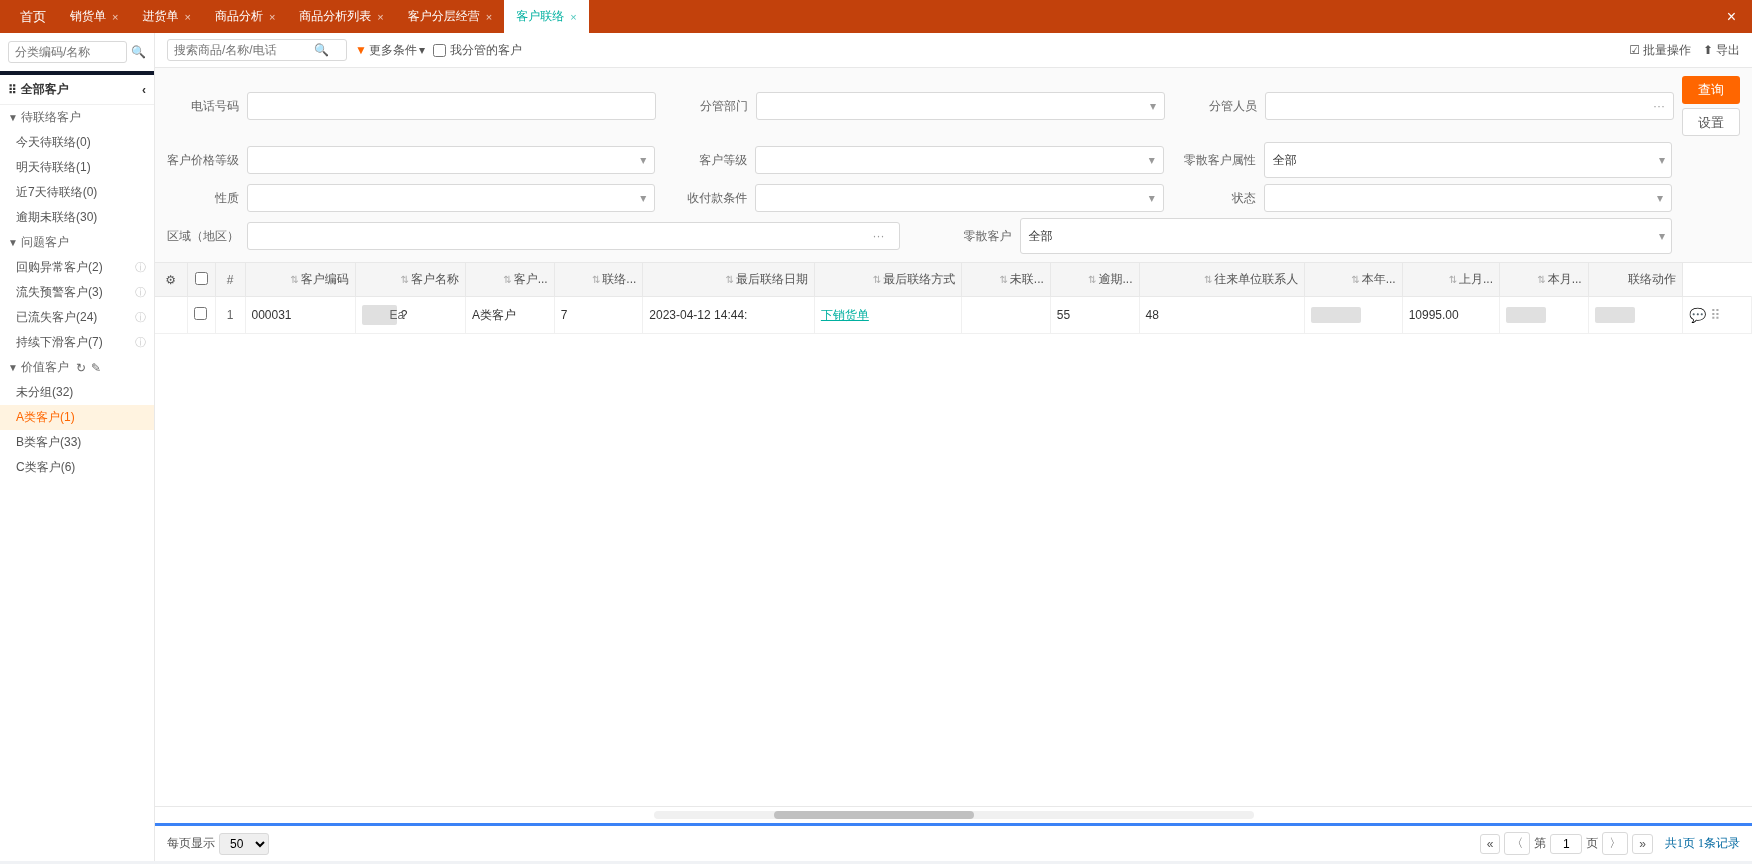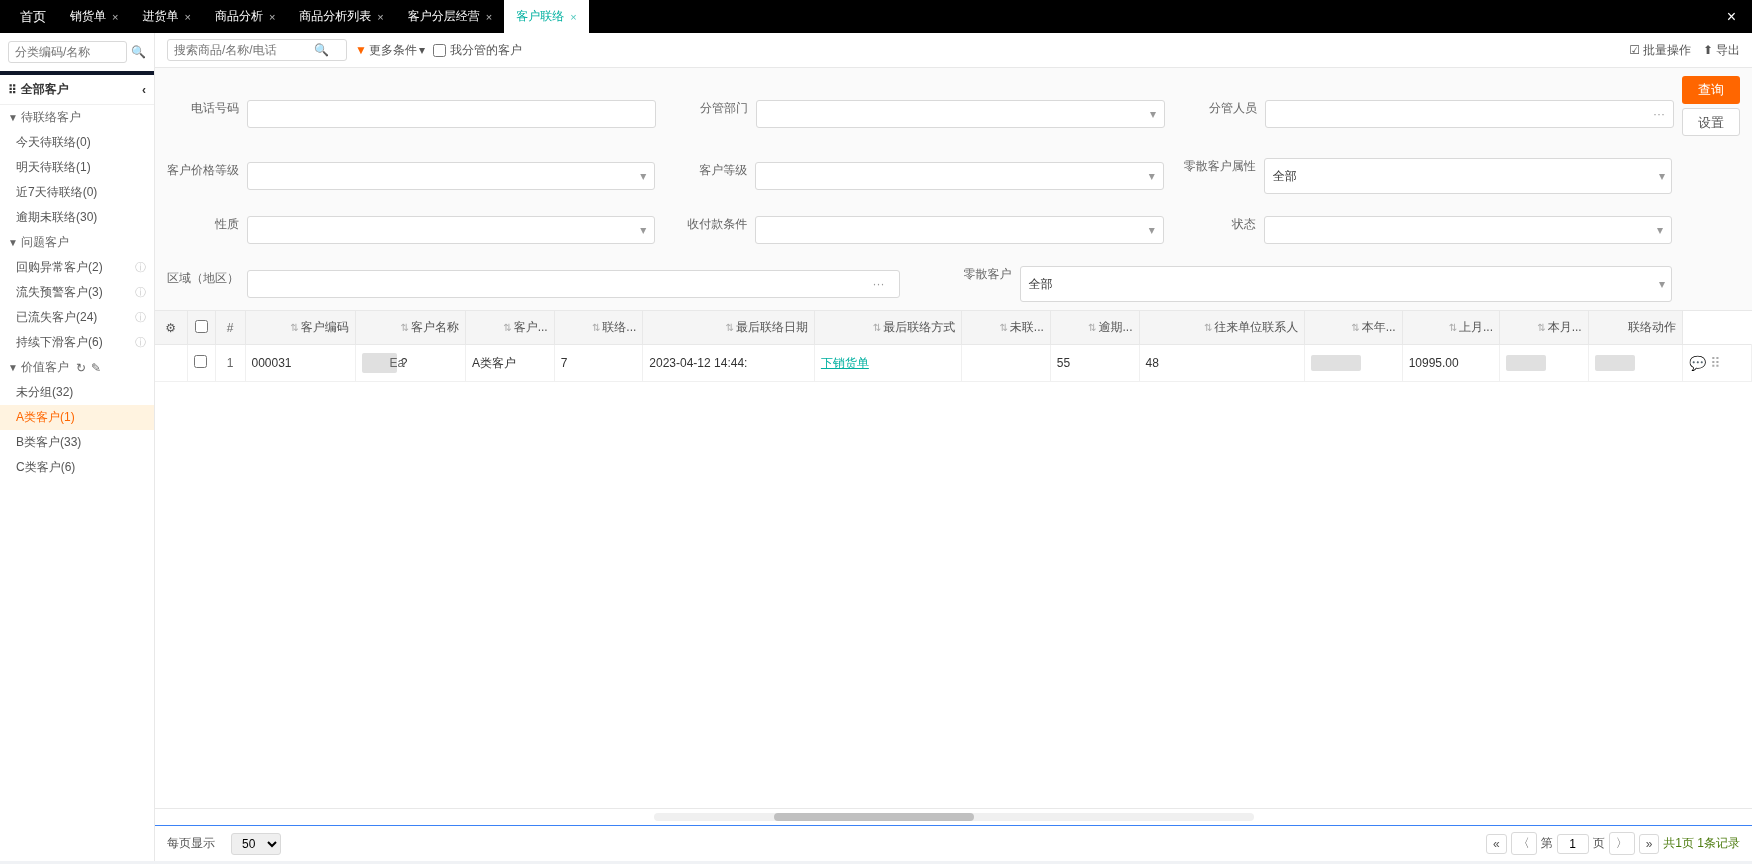--- a/index.html
+++ b/index.html
@@ -1,20 +1,20 @@
 <!DOCTYPE html>
 <html><head>
   <meta charset="utf-8">
   <style>
     * { box-sizing: border-box; margin: 0; padding: 0; font-family: 'Microsoft YaHei', SimHei, sans-serif; font-size: 12px; }
     body { background: #f0f2f5; width: 1752px; height: 864px; overflow: hidden; }
 
     
     .top-nav {
-      background: #000000;
+      background: #c2410c;
       height: 33px;
       display: flex;
       align-items: center;
       padding: 14px 8px;
       color: white;
     }
     .nav-item {
       padding: 0 12px;
       height: 36px;
       display: flex;
@@ -186,23 +186,23 @@
     }
     .filter-row {
       display: flex;
       align-items: center;
       margin-bottom: 6px;
       gap: 0;
     }
     .filter-row:last-child { margin-bottom: 0; }
     .filter-cell {
       display: flex;
+      align-items: center;
       flex: 1;
       min-width: 0;
-      margin-top: 16px;
     }
     .filter-label {
       color: #666;
       white-space: nowrap;
       width: 80px;
       text-align: right;
       padding-right: 8px;
       font-size: 12px;
     }
     .filter-input {
@@ -356,26 +356,26 @@
       display: flex;
       align-items: center;
       justify-content: center;
       font-size: 10px;
       color: #666;
       padding-left: 35px;
     }
 
     
     .table-footer {
-      border-top: 1px solid #3b82f6;
+      border-top: 3px solid #3b82f6;
       padding: 6px 12px;
       display: flex;
       align-items: center;
       background: white;
-      gap: 16px;
+      gap: 4px;
     }
     .page-size-label { color: #555; }
     .page-size-select {
       border: 1px solid #d9d9d9;
       border-radius: 3px;
       padding: 2px 6px;
       font-size: 12px;
       width: 50px;
     }
     .pagination {
@@ -395,21 +395,21 @@
       color: #555;
     }
     .page-input {
       border: 1px solid #d9d9d9;
       border-radius: 3px;
       width: 32px;
       padding: 2px 4px;
       text-align: center;
       font-size: 12px;
     }
-    .total-records { color: #4d7c0f; margin-left: 0; }
+    .total-records { color: #0369a1; margin-left: 8px; font-family: Liberation Serif, serif; }
 
     
     .table-footer-scroll {
       border-top: 1px solid #e8e8e8;
       padding: 4px 12px;
       background: white;
     }
     .scroll-track {
       width: 600px;
       height: 8px;
@@ -498,21 +498,21 @@
     </div>
     <div class="sidebar-item">
       <span class="item-text">流失预警客户(3)</span>
       <span class="info-icon">ⓘ</span>
     </div>
     <div class="sidebar-item">
       <span class="item-text">已流失客户(24)</span>
       <span class="info-icon">ⓘ</span>
     </div>
     <div class="sidebar-item">
-      <span class="item-text">持续下滑客户(6)</span>
+      <span class="item-text">持续下滑客户(7)</span>
       <span class="info-icon">ⓘ</span>
     </div>
 
     <div class="sidebar-group-label">
       <span class="triangle">▼</span>
       <span>价值客户</span>
       <span style="margin-left:4px;">↻</span>
       <span style="margin-left:2px;">✎</span>
     </div>
     <div class="sidebar-item">

